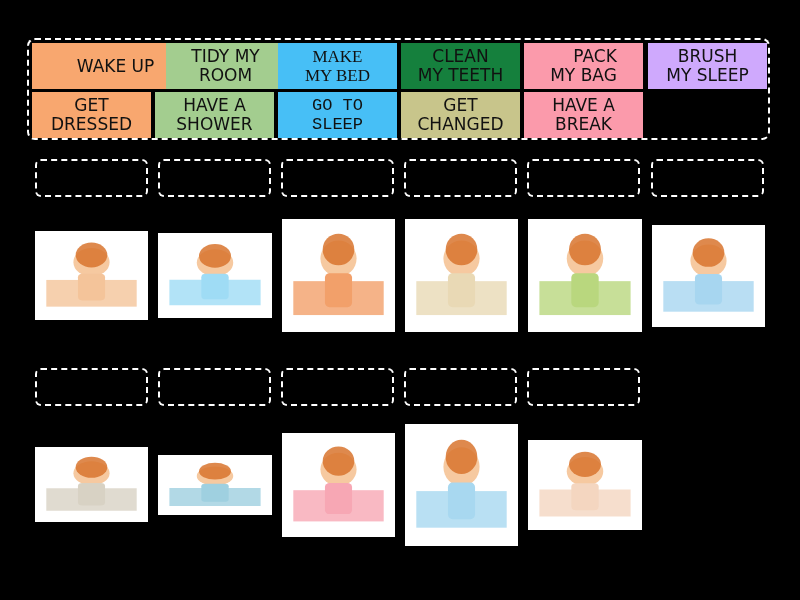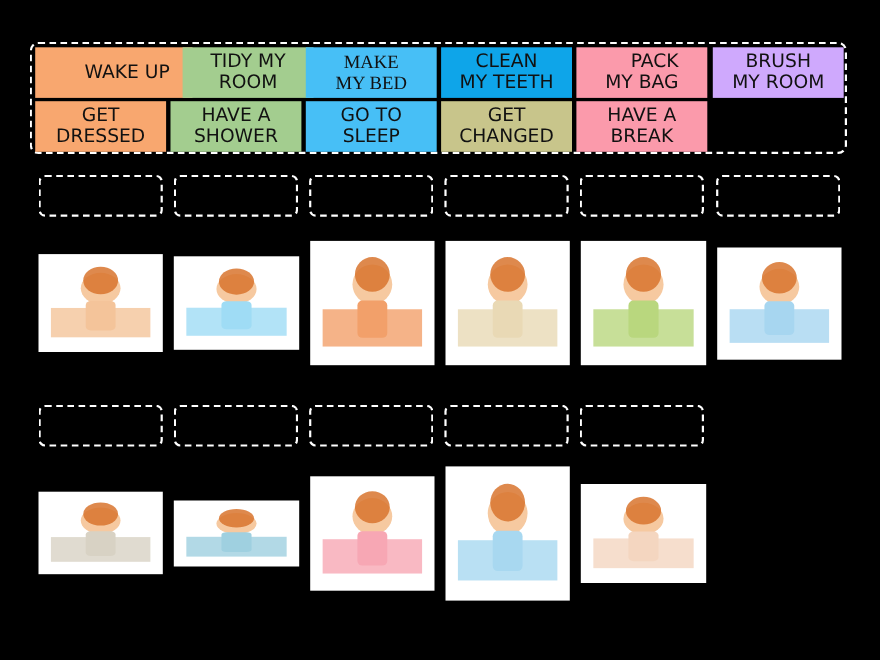--- a/index.html
+++ b/index.html
@@ -13,31 +13,31 @@
 </head>
 <body>
 
 <div class="bank"></div>
 <div id="tiles">
     <div class="tile" style="left: 32px; top: 43px; background: rgb(248, 167, 111); padding-left: 24px;">WAKE UP</div>
     <div class="tile" style="left: 155px; top: 43px; background: rgb(163, 205, 143); margin-left: 11px;">TIDY MY
 ROOM</div>
     <div class="tile" style="left: 278px; top: 43px; background: rgb(71, 191, 246); font-family: Liberation Serif, serif;">MAKE
 MY BED</div>
-    <div class="tile" style="left: 401px; top: 43px; background: #0ea5e9;">CLEAN
+    <div class="tile" style="left: 401px; top: 43px; background: #15803d;">CLEAN
 MY TEETH</div>
     <div class="tile" style="left: 524px; top: 43px; background: rgb(251, 154, 171); text-align: right;">PACK
 MY BAG</div>
     <div class="tile" style="left: 648px; top: 43px; background: rgb(207, 169, 253);">BRUSH
-MY ROOM</div>
+MY SLEEP</div>
     <div class="tile" style="left: 32px; top: 92px; background: rgb(248, 167, 111);">GET
 DRESSED</div>
     <div class="tile" style="left: 155px; top: 92px; background: rgb(163, 205, 143);">HAVE A
 SHOWER</div>
-    <div class="tile" style="left: 278px; top: 92px; background: rgb(71, 191, 246);">GO TO
+    <div class="tile" style="left: 278px; top: 92px; background: rgb(71, 191, 246); font-family: Liberation Mono, monospace;">GO TO
 SLEEP</div>
     <div class="tile" style="left: 401px; top: 92px; background: rgb(200, 197, 139);">GET
 CHANGED</div>
     <div class="tile" style="left: 524px; top: 92px; background: rgb(251, 154, 171);">HAVE A
 BREAK</div>
   </div>
 <div id="zones">
     <div class="zone" style="left: 35px; top: 159px;"></div>
     <div class="zone" style="left: 158px; top: 159px;"></div>
     <div class="zone" style="left: 281px; top: 159px;"></div>

